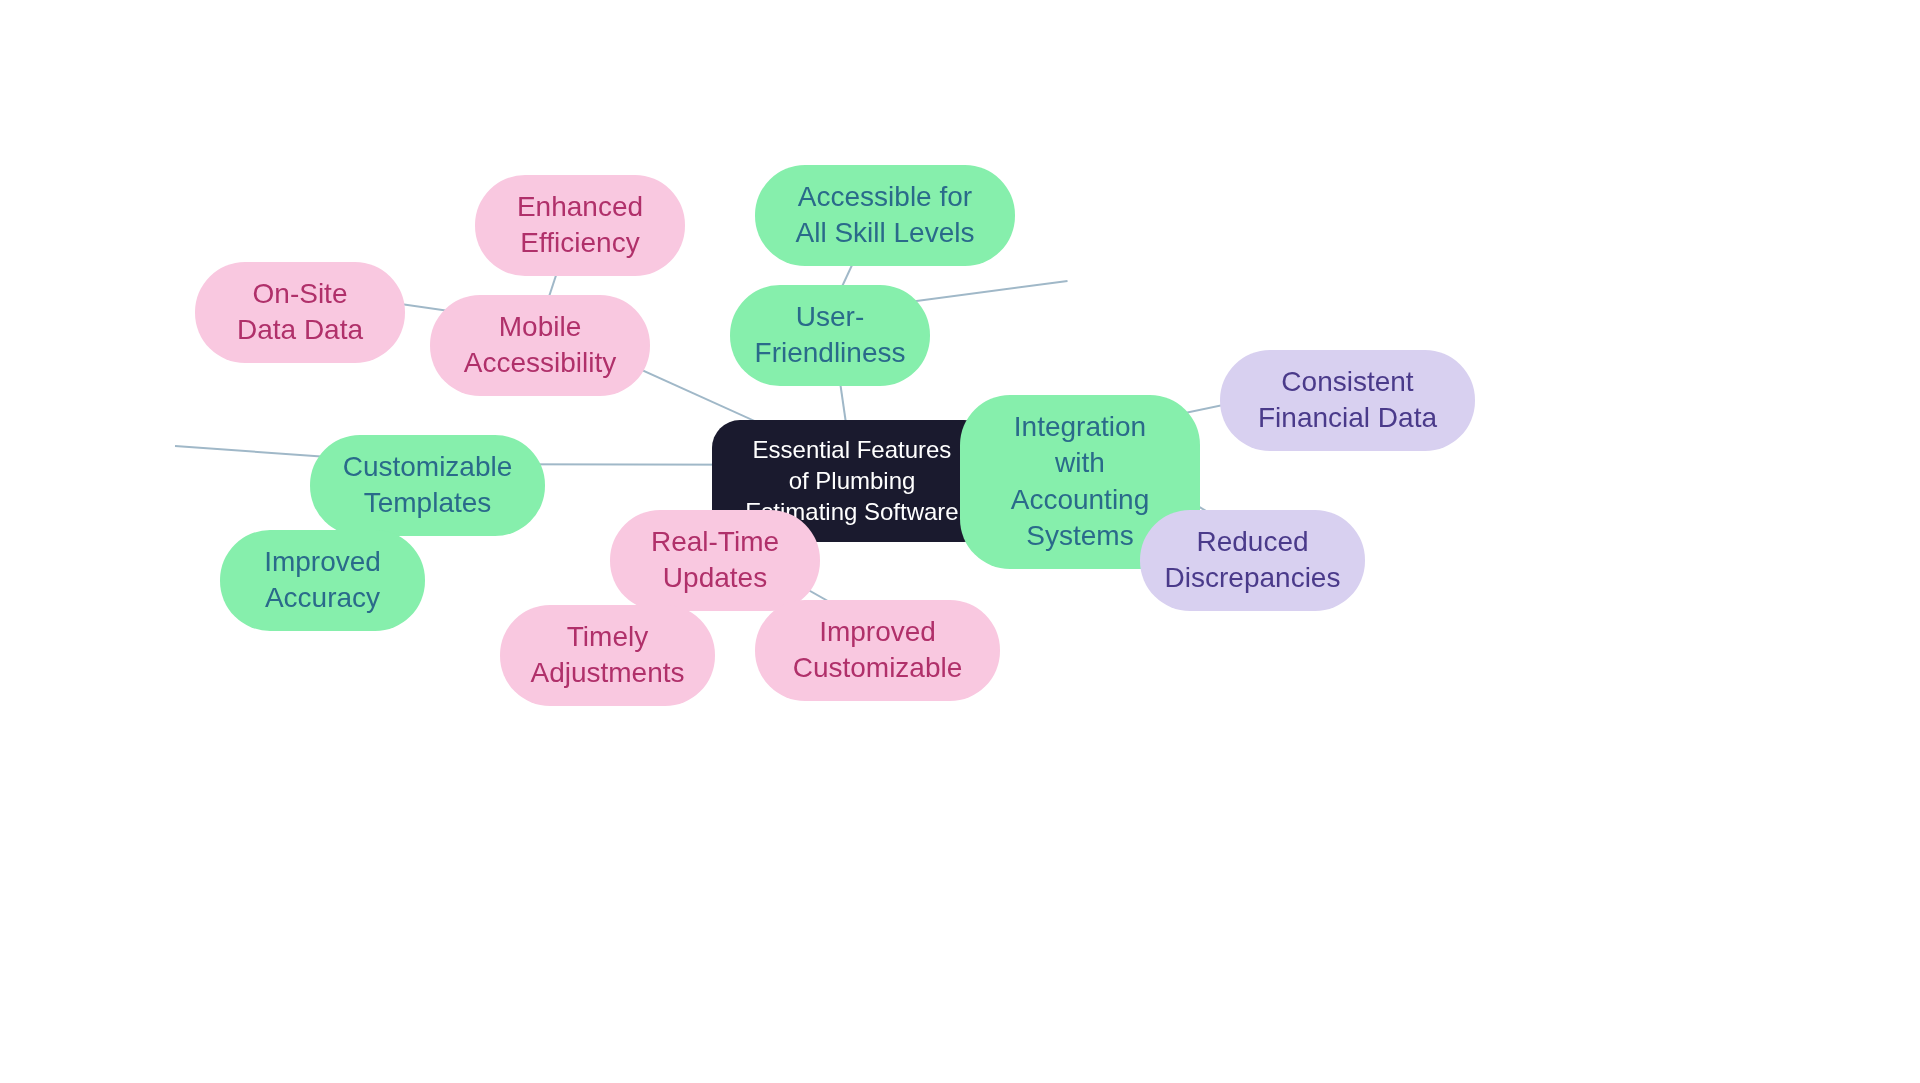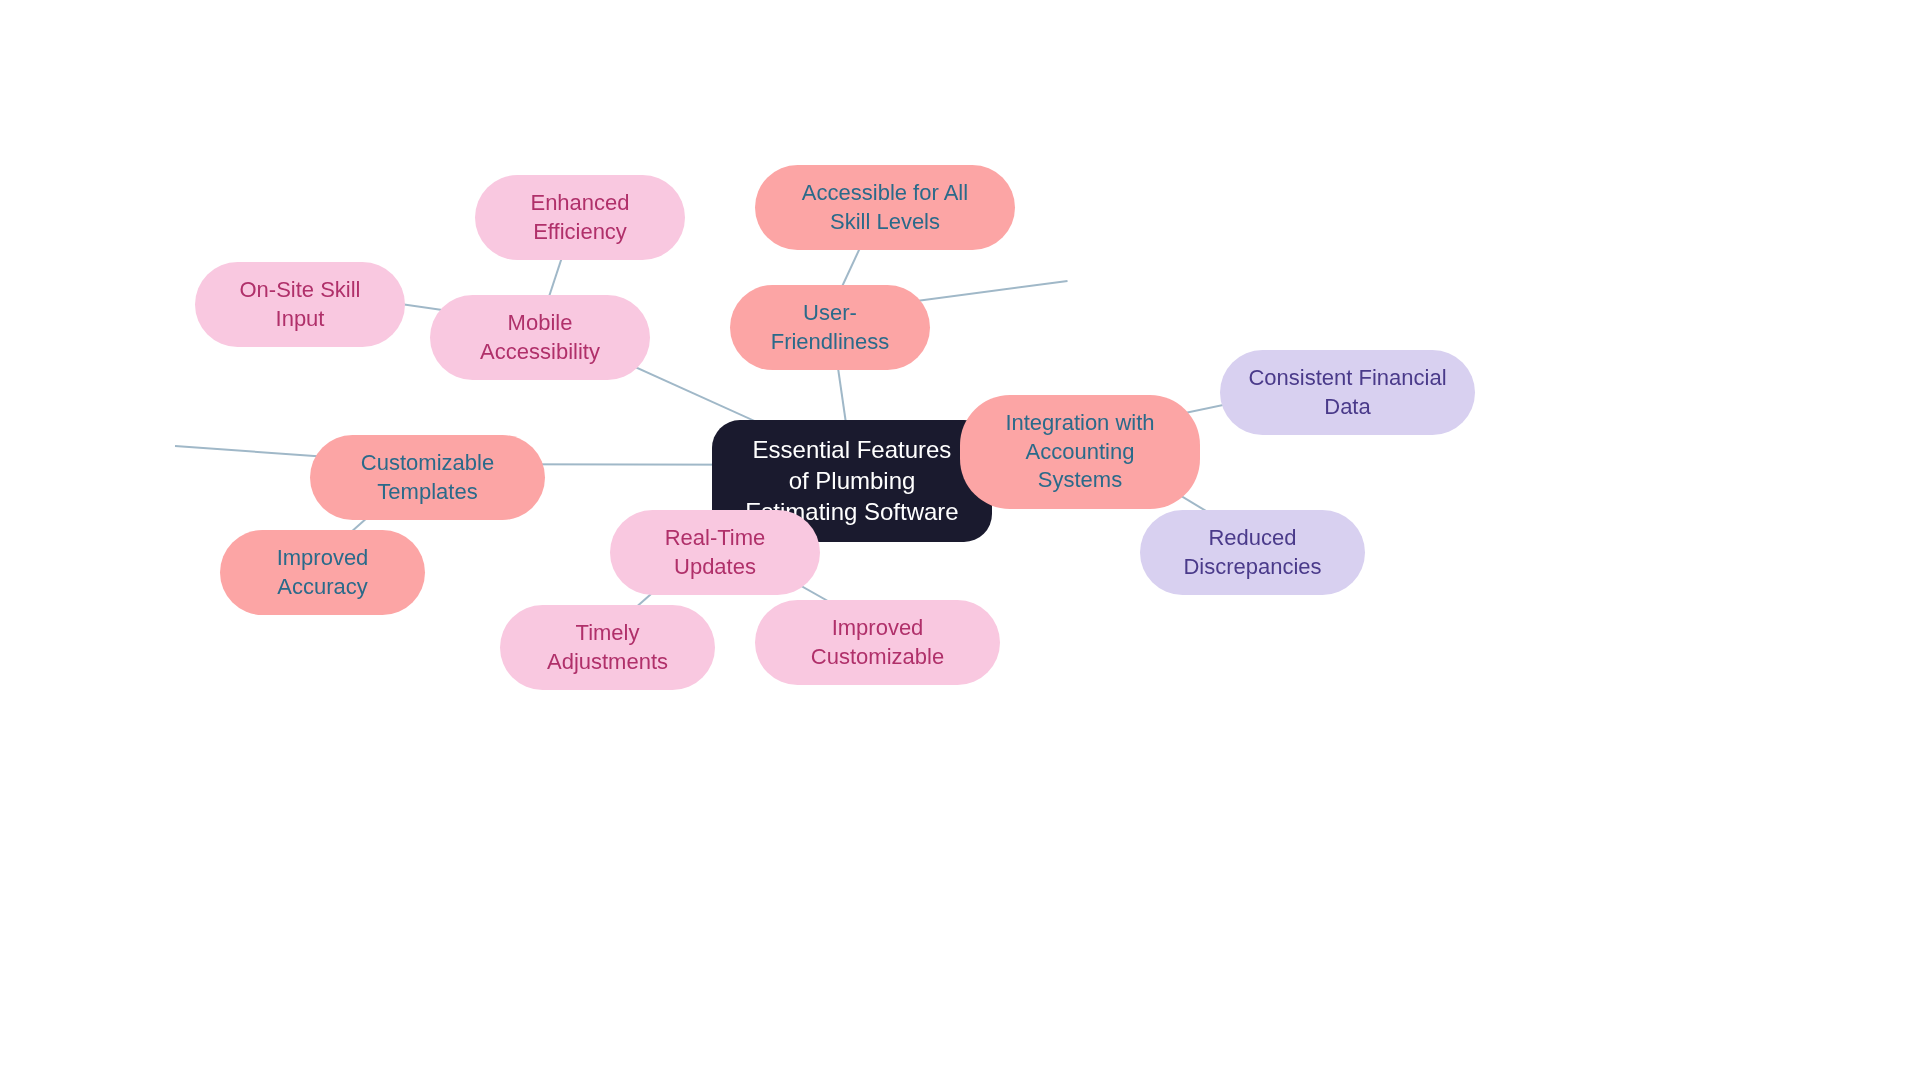--- a/index.html
+++ b/index.html
@@ -24,41 +24,41 @@
       pointer-events: none;
     }
     .node {
       position: absolute;
       display: flex;
       align-items: center;
       justify-content: center;
       text-align: center;
       border-radius: 50px;
       padding: 14px 28px;
-      font-size: 22px;
+      font-size: 28px;
       line-height: 1.3;
       white-space: normal;
       cursor: default;
     }
     .node-center {
       background: #1a1a2e;
       color: #ffffff;
       font-size: 24px;
       font-weight: 500;
       border-radius: 28px;
       width: 280px;
       text-align: center;
     }
     .node-pink {
       background: #f9c8e0;
       color: #b0306a;
       border: none;
     }
     .node-blue {
-      background: #fca5a5;
+      background: #86efac;
       color: #2a6a8a;
       border: none;
     }
     .node-purple {
       background: #d8d0f0;
       color: #4a3a8a;
       border: none;
     }
   </style>
 </head>
@@ -78,21 +78,21 @@
       <line x1="852" y1="465" x2="1080" y2="435" stroke="#a0b8c8" stroke-width="2"></line>
       <line x1="1080" y1="435" x2="1347.5" y2="379" stroke="#a0b8c8" stroke-width="2"></line>
       <line x1="1080" y1="435" x2="1252.5" y2="539" stroke="#a0b8c8" stroke-width="2"></line>
       <line x1="852" y1="465" x2="715" y2="537.5" stroke="#a0b8c8" stroke-width="2"></line>
       <line x1="715" y1="537.5" x2="607.5" y2="632.5" stroke="#a0b8c8" stroke-width="2"></line>
       <line x1="715" y1="537.5" x2="877.5" y2="629" stroke="#a0b8c8" stroke-width="2"></line>
     </svg>
 <div class="node node-center" style="left: 712px; top: 420px; width: 280px; min-height: 90px;">Essential Features of Plumbing Estimating Software</div>
     <div class="node node-pink" style="left: 430px; top: 295px; width: 220px; min-height: 58px;">Mobile Accessibility</div>
     <div class="node node-pink" style="left: 475px; top: 175px; width: 210px; min-height: 55px;">Enhanced Efficiency</div>
-    <div class="node node-pink" style="left: 195px; top: 262px; width: 210px; min-height: 55px;">On-Site Skill Input</div>
+    <div class="node node-pink" style="left: 195px; top: 262px; width: 210px; min-height: 55px;">On-Site Data Data</div>
     <div class="node node-blue" style="left: 730px; top: 285px; width: 200px; min-height: 55px;">User-Friendliness</div>
     <div class="node node-blue" style="left: 755px; top: 165px; width: 260px; min-height: 58px;">Accessible for All Skill Levels</div>
     <div class="node node-blue" style="left: 310px; top: 435px; width: 235px; min-height: 58px;">Customizable Templates</div>
     <div class="node node-blue" style="left: 220px; top: 530px; width: 205px; min-height: 55px;">Improved Accuracy</div>
     <div class="node node-blue" style="left: 960px; top: 395px; width: 240px; min-height: 80px;">Integration with Accounting Systems</div>
     <div class="node node-purple" style="left: 1220px; top: 350px; width: 255px; min-height: 58px;">Consistent Financial Data</div>
     <div class="node node-purple" style="left: 1140px; top: 510px; width: 225px; min-height: 58px;">Reduced Discrepancies</div>
     <div class="node node-pink" style="left: 610px; top: 510px; width: 210px; min-height: 55px;">Real-Time Updates</div>
     <div class="node node-pink" style="left: 500px; top: 605px; width: 215px; min-height: 55px;">Timely Adjustments</div>
     <div class="node node-pink" style="left: 755px; top: 600px; width: 245px; min-height: 58px;">Improved Customizable</div>

